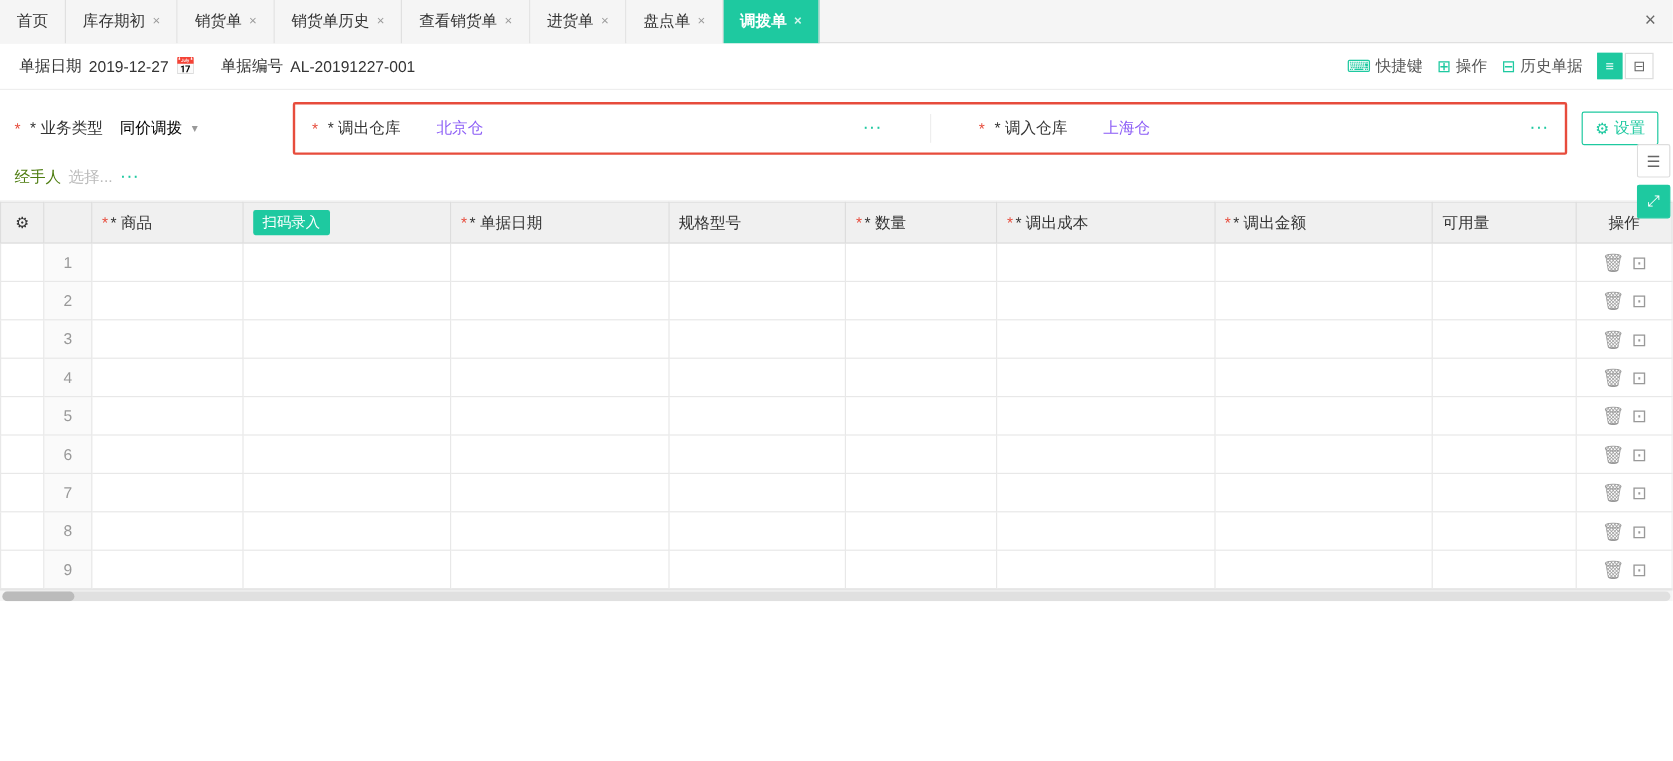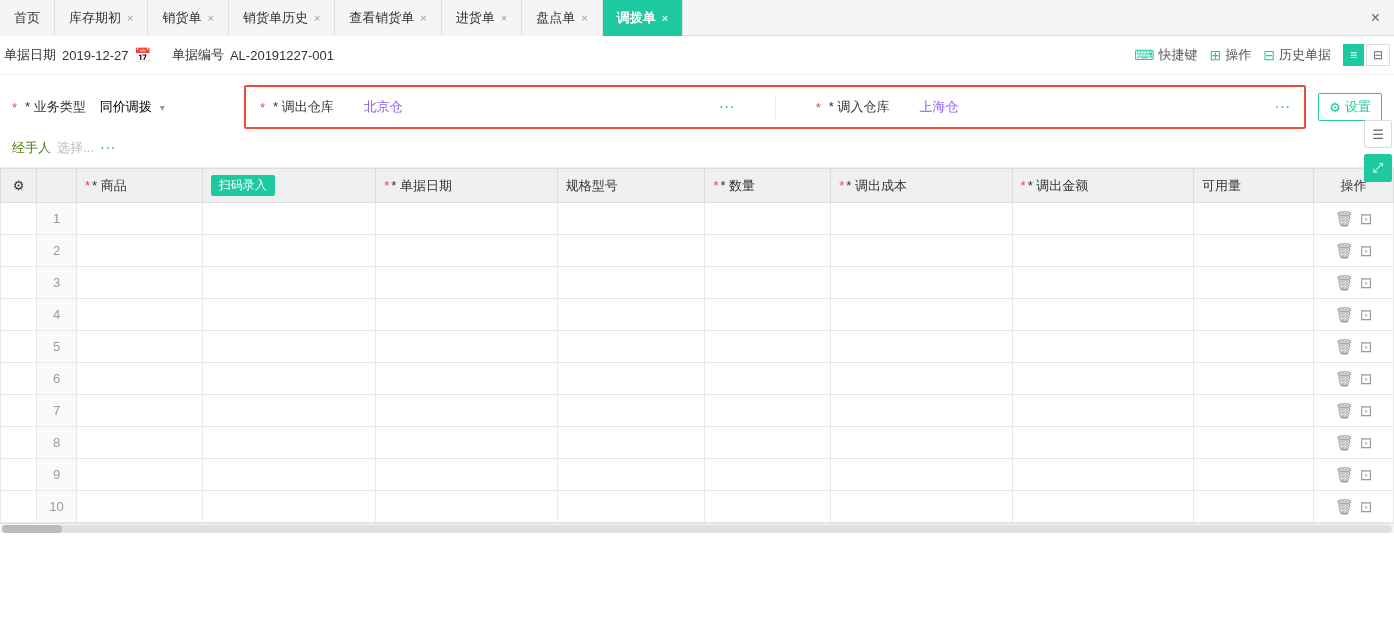--- a/index.html
+++ b/index.html
@@ -48,21 +48,21 @@
       align-items: center;
       cursor: pointer;
       color: #666;
       font-size: 16px;
     }
 
     
     .header-row {
       display: flex;
       align-items: center;
-      padding: 8px 4px;
+      padding: 8px 16px;
       border-bottom: 1px solid #eee;
       gap: 20px;
     }
     .header-field {
       display: flex;
       align-items: center;
       gap: 6px;
     }
     .header-label {
       color: #333;
@@ -663,38 +663,20 @@
       <td></td>
       <td></td>
       <td></td>
       <td>
         <div class="action-icons">
           <span class="icon-btn">🗑</span>
           <span class="icon-btn">⊡</span>
         </div>
       </td>
     </tr>
-        <tr>
-      <td></td>
-      <td class="num-cell">10</td>
-      <td></td>
-      <td></td>
-      <td></td>
-      <td></td>
-      <td></td>
-      <td></td>
-      <td></td>
-      <td></td>
-      <td>
-        <div class="action-icons">
-          <span class="icon-btn">🗑</span>
-          <span class="icon-btn">⊡</span>
-        </div>
-      </td>
-    </tr>
       </tbody>
   </table>
 </div>
 
 <div class="scroll-row">
   <div class="scroll-track">
     <div class="scroll-thumb"></div>
   </div>
 </div>
 

